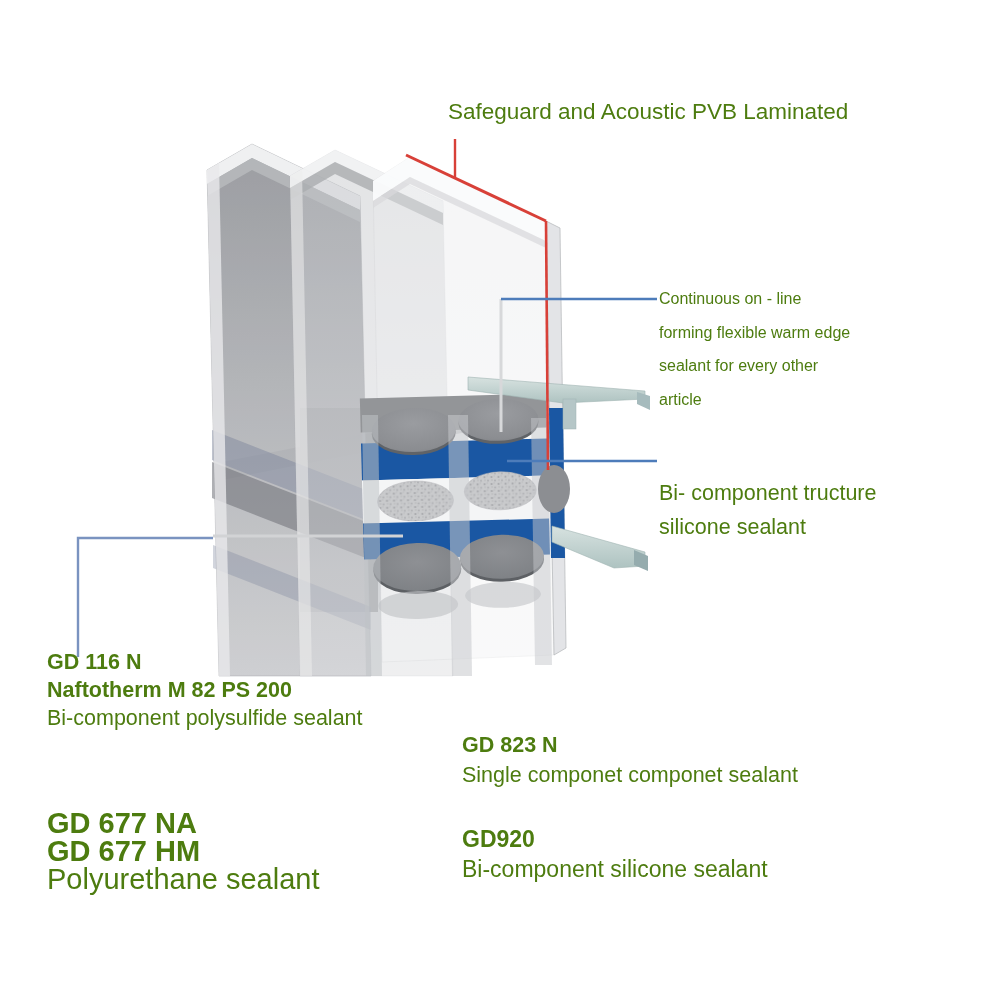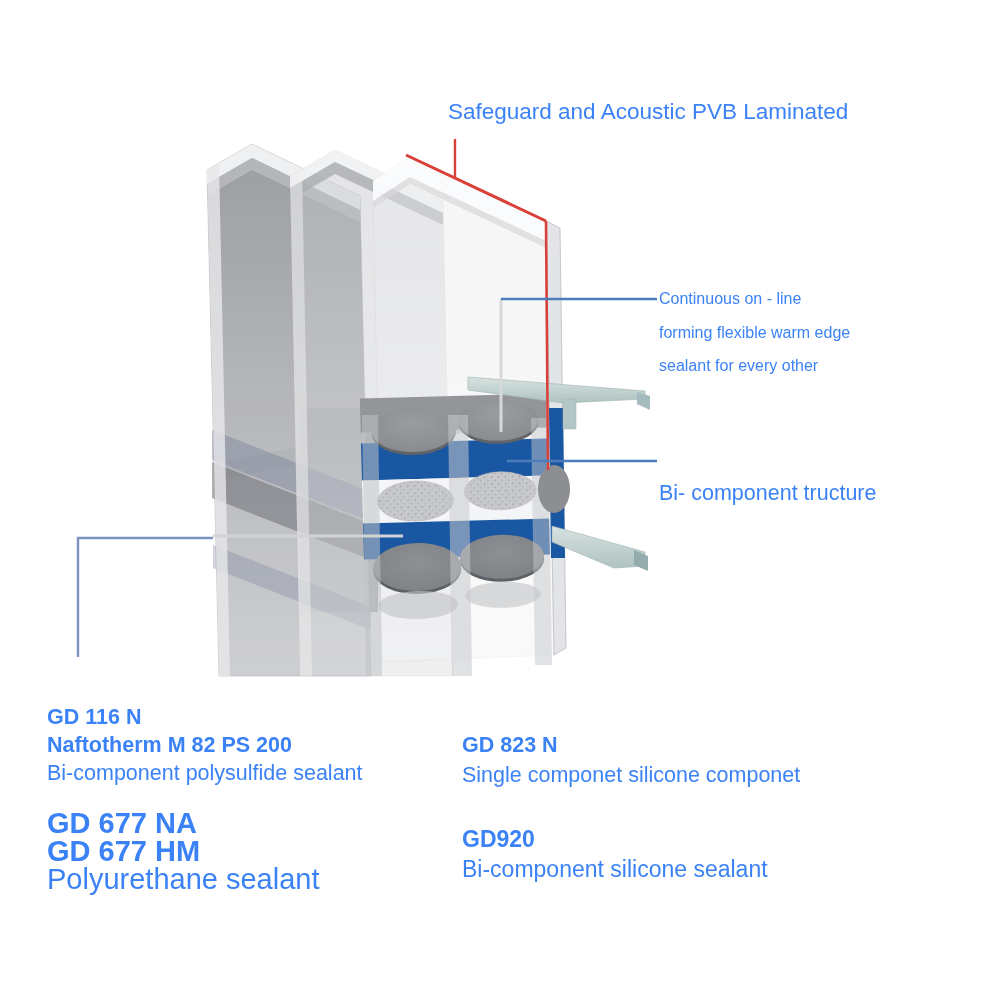--- a/index.html
+++ b/index.html
@@ -1,18 +1,18 @@
 <!DOCTYPE html>
 <html><head>
 <meta charset="utf-8">
 <style>
   html,body{margin:0;padding:0;background:#ffffff;}
   .canvas{
     position:relative;width:1000px;height:1000px;background:#ffffff;
-    font-family:"Liberation Sans",sans-serif;color:#3b82f6;overflow:hidden;
+    font-family:"Liberation Sans",sans-serif;color:#4d7c0f;overflow:hidden;
   }
   .canvas svg{position:absolute;left:0;top:0;}
   .lbl{position:absolute;white-space:nowrap;}
   .b{font-weight:bold;}
 </style>
 </head>
 <body>
 
 <div class="canvas">
 
@@ -140,41 +140,43 @@
     <line x1="213" y1="536" x2="403" y2="536" stroke="#d2d3d5" stroke-width="3"></line>
   </g>
 </svg>
 
 <div class="lbl" style="left:448px;top:99px;font-size:22.5px;">Safeguard and Acoustic PVB Laminated</div>
 
 <div class="lbl" style="left:659px;top:282px;font-size:16px;line-height:33.5px;">
   <div>Continuous on - line</div>
   <div>forming flexible warm edge</div>
   <div>sealant for every other</div>
+  <div>article</div>
 </div>
 
 <div class="lbl" style="left:659px;top:446px;font-size:21.5px;line-height:33.5px;margin-top:31px;">
   <div>Bi- component tructure</div>
+  <div>silicone sealant</div>
 </div>
 
-<div class="lbl" style="left:47px;top:703px;font-size:21.5px;line-height:28px;">
+<div class="lbl" style="left:47px;top:648px;font-size:21.5px;line-height:28px;">
   <div class="b">GD 116 N</div>
   <div class="b">Naftotherm M 82 PS 200</div>
   <div>Bi-component polysulfide sealant</div>
 </div>
 
 <div class="lbl" style="left:47px;top:809px;font-size:29px;line-height:28px;">
   <div class="b">GD 677 NA</div>
   <div class="b">GD 677 HM</div>
   <div>Polyurethane sealant</div>
 </div>
 
 <div class="lbl" style="left:462px;top:730px;font-size:21.5px;line-height:30px;">
   <div class="b">GD 823 N</div>
-  <div>Single componet silicone componet</div>
+  <div>Single componet componet sealant</div>
 </div>
 
 <div class="lbl" style="left:462px;top:824px;font-size:23px;line-height:30px;">
   <div class="b">GD920</div>
   <div>Bi-component silicone sealant</div>
 </div>
 
 </div>
 
 </body></html>

